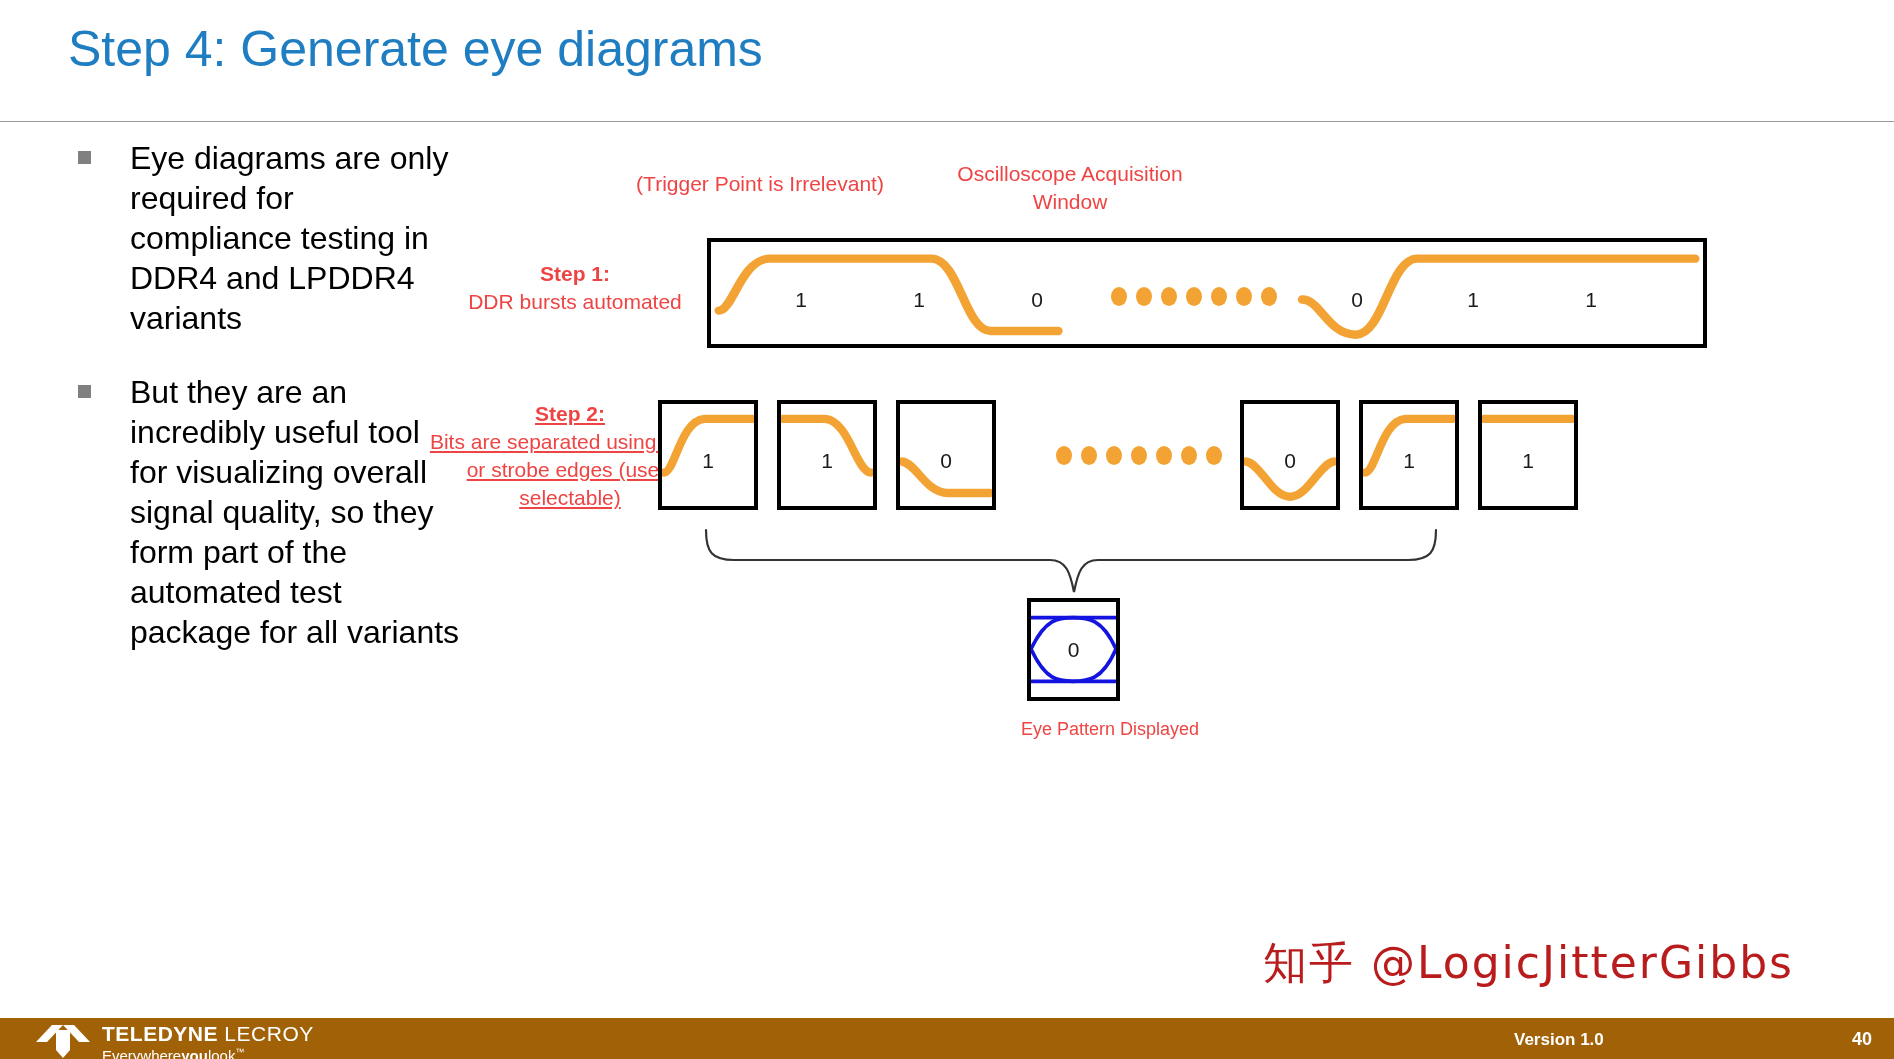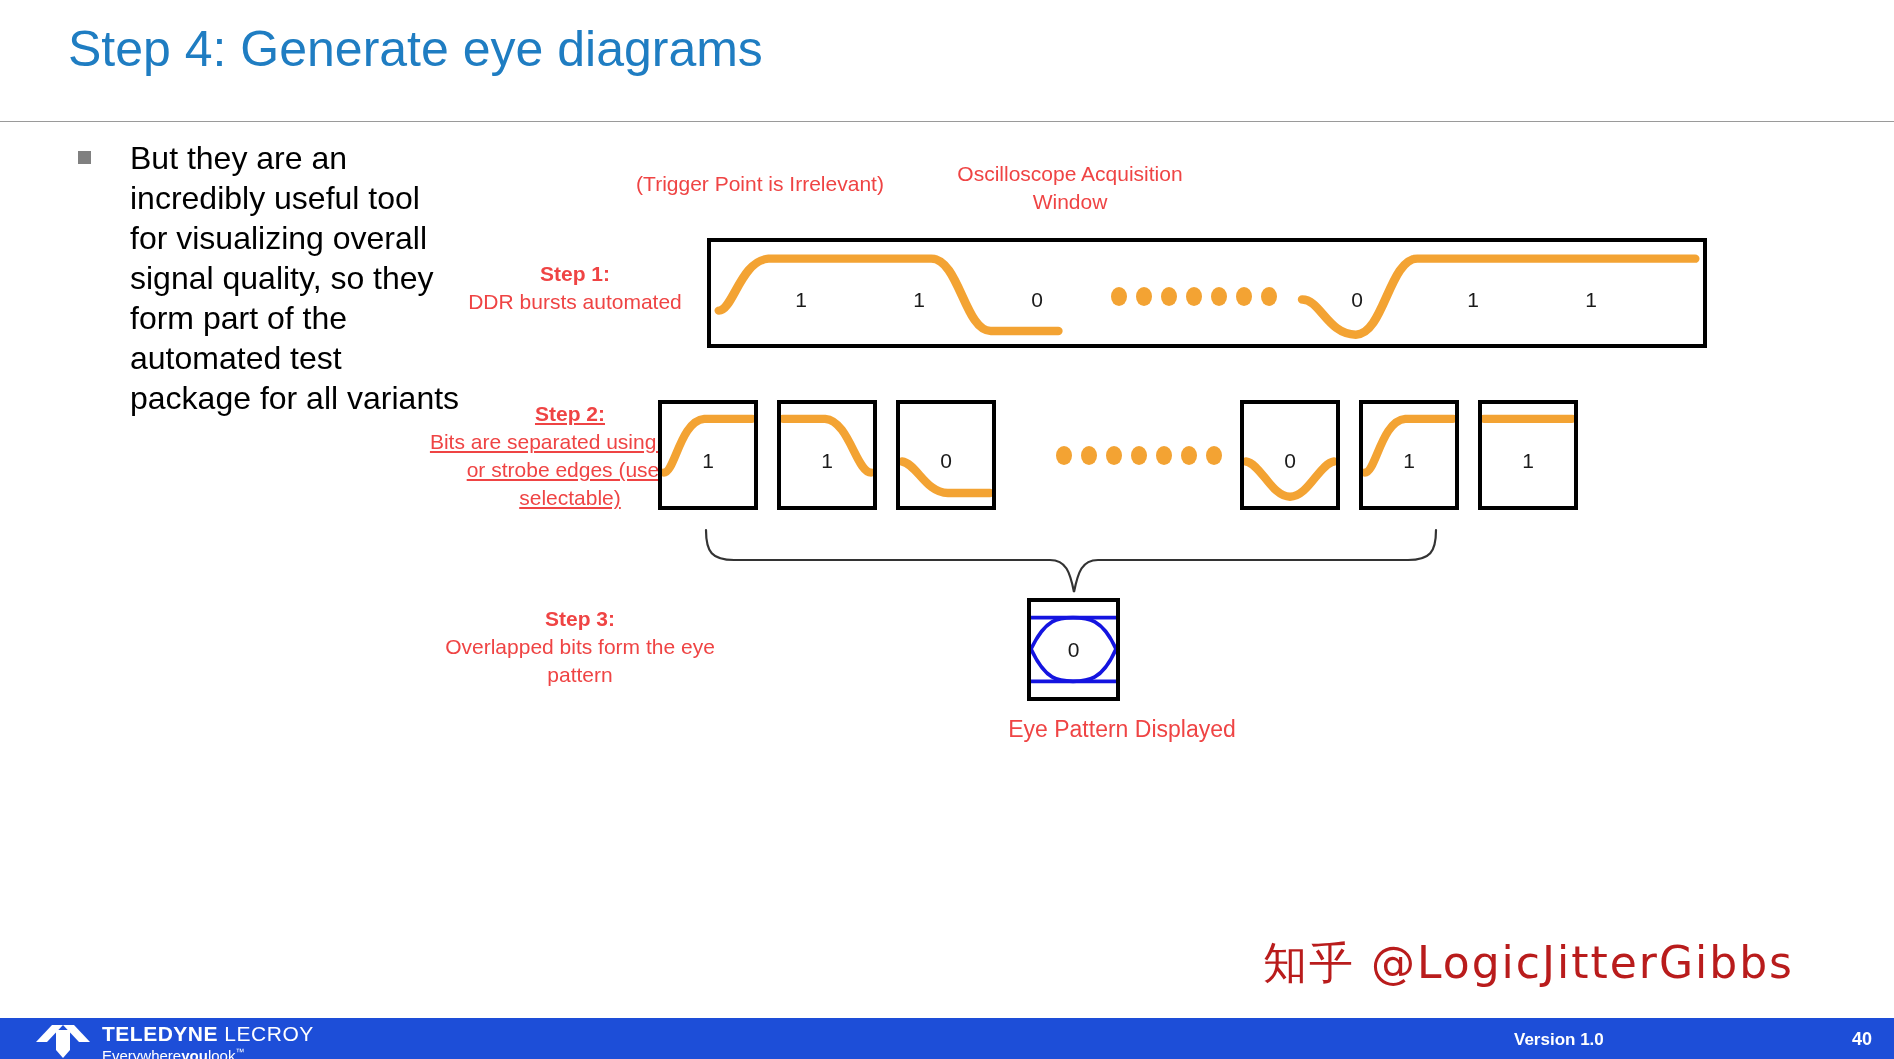--- a/index.html
+++ b/index.html
@@ -75,22 +75,22 @@
 
   .note-trigger { left: 200px; top: 20px; width: 260px; }
   .note-scope   { left: 510px; top: 10px; width: 260px; }
 
   .step-label { text-align: center; }
   .step1-label { left: 0px;  top: 110px; width: 290px; }
   .step2-label { left: -10px; top: 250px; width: 300px; text-decoration: underline; }
   .step3-label { left: 10px; top: 455px; width: 280px; }
 
   .caption-eye {
-    left: 492px; top: 565px; width: 400px;
-    font-size: 23px;
+    left: 480px; top: 565px; width: 400px;
+    font-size: 18px;
   }
 
   
   .acq-box {
     position: absolute;
     left: 277px; top: 88px;
     width: 1000px; height: 110px;
     border: 4px solid #000000;
     background: #ffffff;
   }
@@ -155,21 +155,21 @@
     letter-spacing: 2px;
     font-family: "DejaVu Sans", sans-serif;
     white-space: nowrap;
   }
 
   
   .footer {
     position: absolute;
     left: 0; bottom: 0;
     width: 1894px; height: 41px;
-    background: #1d4ed8;
+    background: #a16207;
   }
   .logo-wrap {
     position: absolute;
     left: 34px; top: 2px;
     display: flex;
     align-items: flex-start;
     gap: 10px;
   }
   .logo-mark { width: 58px; height: 38px; }
   .logo-text { padding-top: 3px; }
@@ -209,20 +209,24 @@
 <body>
 
 <div class="slide">
 
   <div class="title">Step 4: Generate eye diagrams</div>
   <div class="title-rule"></div>
 
   <div class="bullets">
     <div class="bullet">
       <span class="bullet-marker"></span>
+      <div class="bullet-text">Eye diagrams are only required for compliance testing in DDR4 and LPDDR4 variants</div>
+    </div>
+    <div class="bullet">
+      <span class="bullet-marker"></span>
       <div class="bullet-text">But they are an incredibly useful tool for visualizing overall signal quality, so they form part of the automated test package for all variants</div>
     </div>
   </div>
 
   <div class="diagram">
 
     <div class="lbl note-trigger">(Trigger Point is Irrelevant)</div>
     <div class="lbl note-scope">Oscilloscope Acquisition Window</div>
 
     <div class="lbl step-label step1-label">
@@ -309,24 +313,20 @@
       <span class="bit-label">1</span>
     </div>
 
     <div class="brace">
       <svg viewBox="0 0 738 68" preserveAspectRatio="none">
         <path d="M 4,2 C 4,24 10,32 32,32 L 348,32 C 364,32 368,44 372,64
                  C 376,44 380,32 396,32 L 706,32 C 728,32 734,24 734,2" fill="none" stroke="#333333" stroke-width="2.2" stroke-linecap="round"></path>
       </svg>
     </div>
 
-    <div class="lbl step-label step3-label">
-      <b>Step 3:</b><br>
-      <span>Overlapped bits form the eye pattern</span>
-    </div>
 
     <div class="eye-box">
       <svg viewBox="0 0 93 103" preserveAspectRatio="none">
         <line x1="0" y1="17" x2="93" y2="17" stroke="#1414e0" stroke-width="4"></line>
         <line x1="0" y1="86" x2="93" y2="86" stroke="#1414e0" stroke-width="4"></line>
         <path d="M 0,51 C 16,18 30,17 46,17 C 62,17 78,18 93,51" fill="none" stroke="#1414e0" stroke-width="4" stroke-linecap="round"></path>
         <path d="M 0,51 C 16,85 30,86 46,86 C 62,86 78,85 93,51" fill="none" stroke="#1414e0" stroke-width="4" stroke-linecap="round"></path>
       </svg>
       <span class="bit-label">0</span>
     </div>

